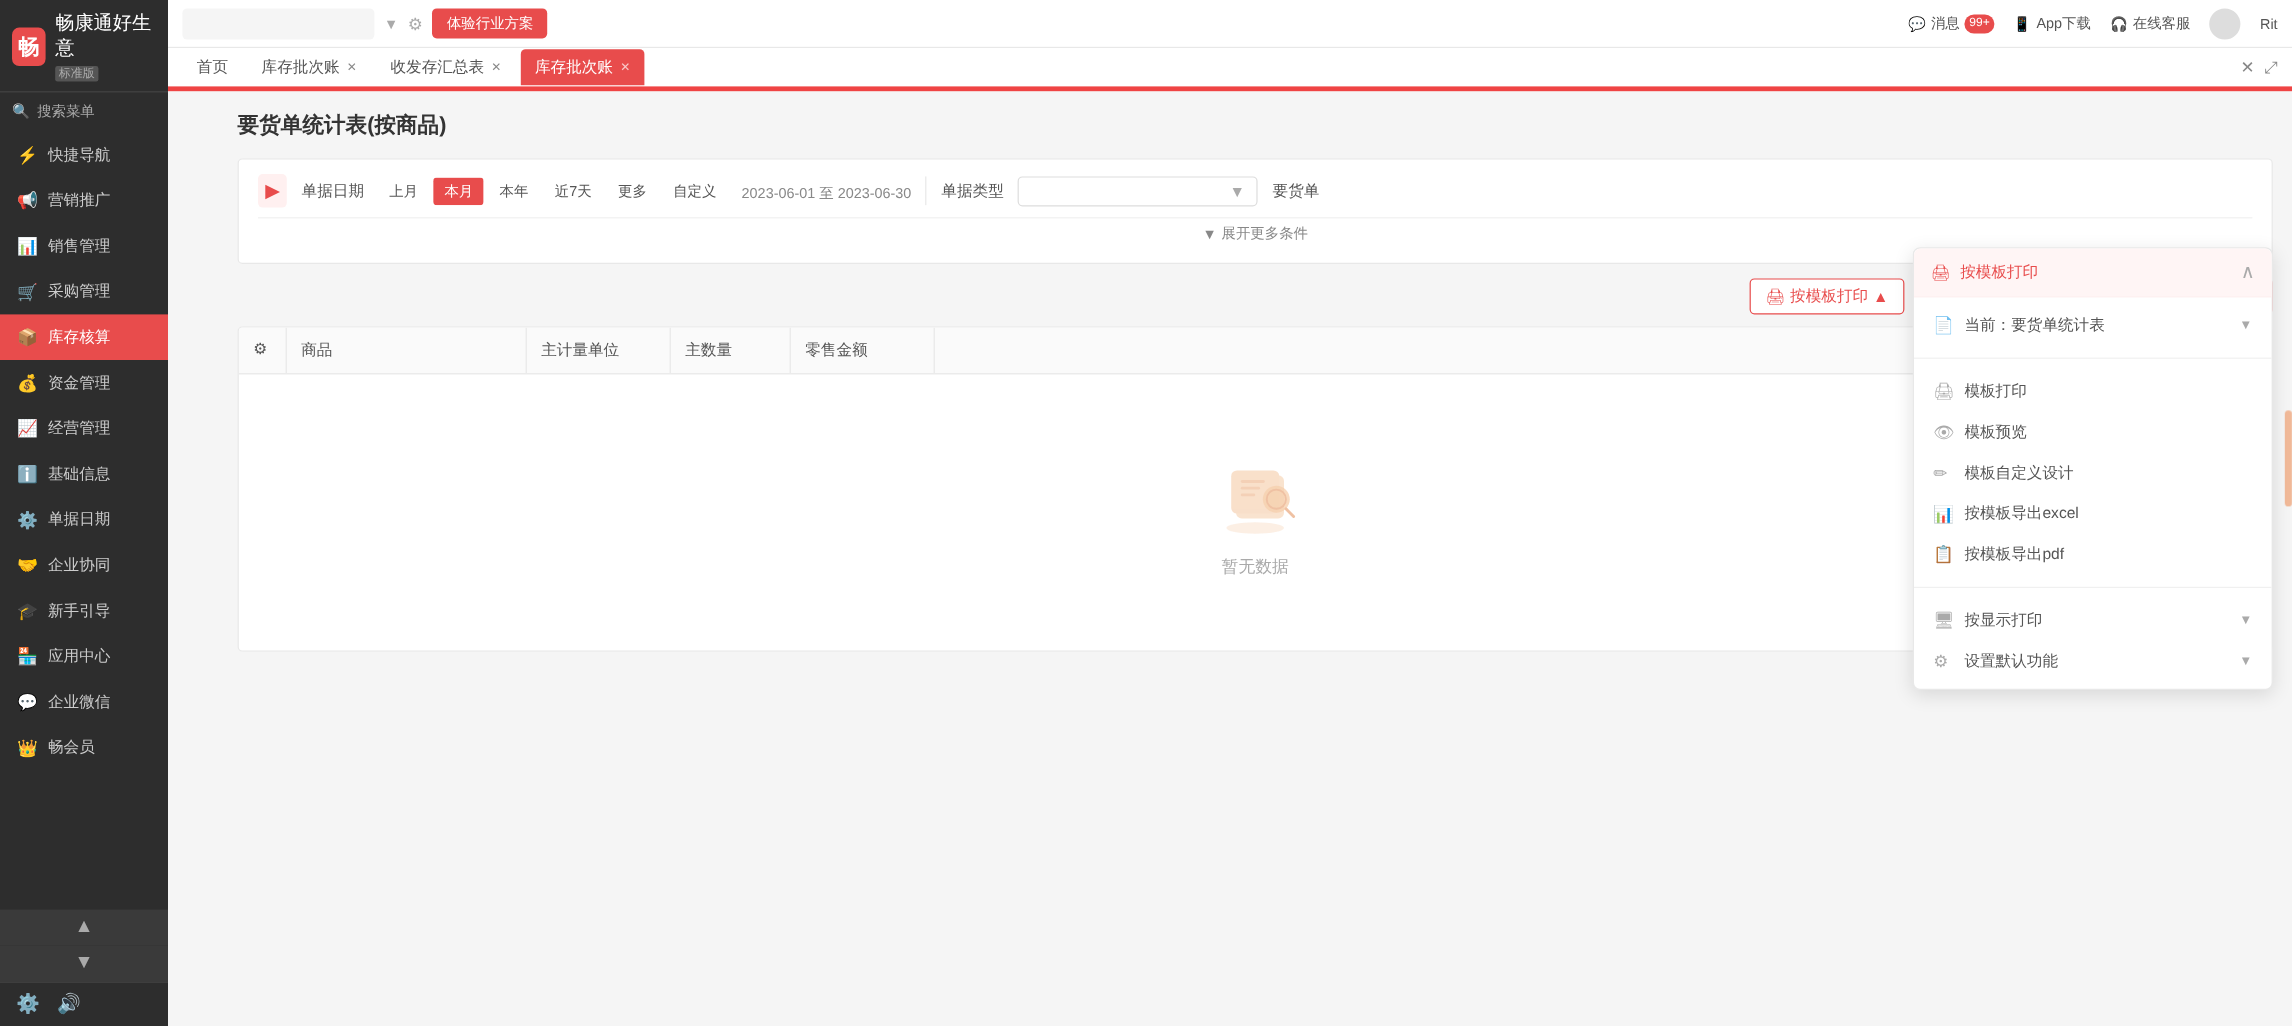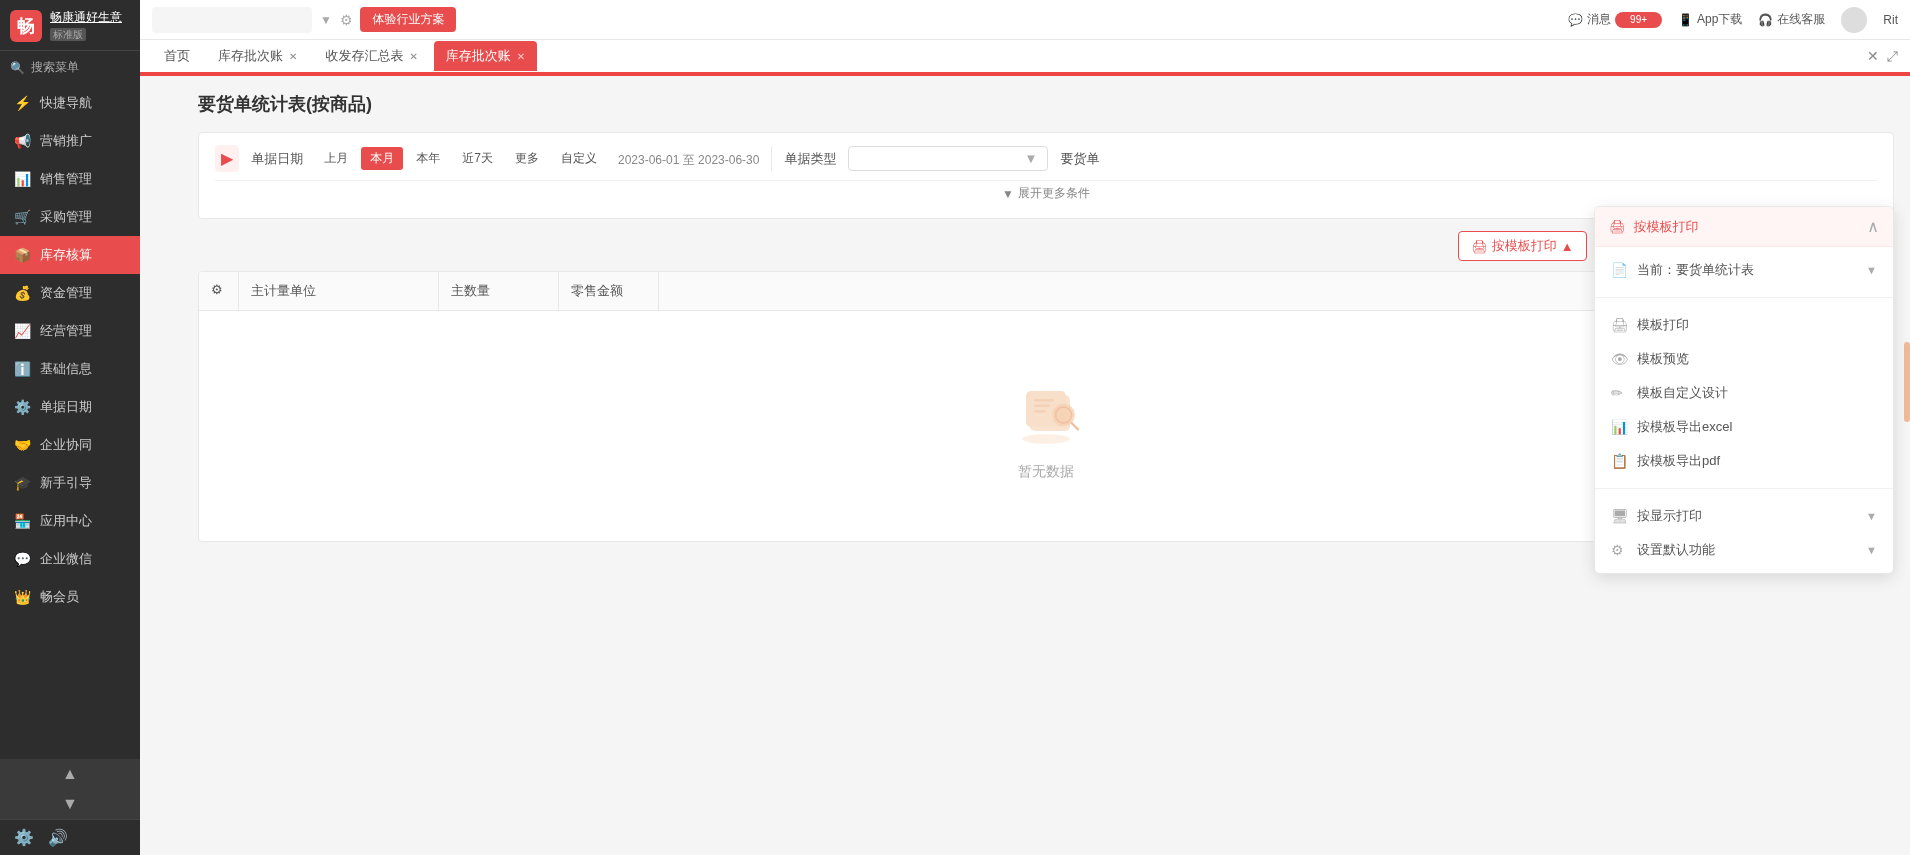--- a/index.html
+++ b/index.html
@@ -22,21 +22,21 @@
       gap: 8px;
       border-bottom: 1px solid #444;
     }
     .logo-icon {
       width: 32px; height: 32px;
       background: #e84c4c;
       border-radius: 6px;
       display: flex; align-items: center; justify-content: center;
       color: white; font-size: 18px; font-weight: bold;
     }
-    .logo-text { color: #fff; font-size: 12px; line-height: 1.3; text-decoration: underline; }
+    .logo-text { color: #fff; font-size: 16px; line-height: 1.3; }
     .logo-tag { font-size: 10px; color: #aaa; background: #555; border-radius: 2px; padding: 1px 3px; }
 
     .sidebar-search {
       padding: 8px 10px;
       display: flex; align-items: center; gap: 6px;
       color: #aaa; cursor: pointer;
       font-size: 12px;
     }
 
     .sidebar-nav { flex: 1; overflow-y: auto; }
@@ -84,21 +84,21 @@
     .topbar-dropdown { color: #aaa; cursor: pointer; font-size: 12px; }
     .topbar-gear { color: #aaa; cursor: pointer; font-size: 14px; }
     .topbar-btn-trial {
       background: #e84c4c; color: #fff; border: none;
       border-radius: 4px; padding: 4px 12px; cursor: pointer; font-size: 12px;
     }
     .topbar-right { margin-left: auto; display: flex; align-items: center; gap: 16px; }
     .topbar-icon-item { display: flex; align-items: center; gap: 4px; color: #555; cursor: pointer; font-size: 12px; }
     .badge {
       background: #e84c4c; color: #fff; border-radius: 8px;
-      font-size: 10px; padding: 0 15px; min-width: 16px;
+      font-size: 10px; padding: 0 4px; min-width: 16px;
       text-align: center; line-height: 16px;
     }
     .topbar-avatar { width: 26px; height: 26px; background: #ddd; border-radius: 50%; }
     .topbar-username { color: #555; font-size: 12px; }
 
     
     .tabs {
       background: #fff;
       display: flex; align-items: center;
       padding: 0 12px;
@@ -457,20 +457,23 @@
         <span class="btn-more">···</span>
         <button class="btn-query">查询</button>
         <button class="btn-settings">设置</button>
       </div>
     </div>
 
     <div class="table-container">
       <div class="table-header">
         <div class="th">⚙</div>
         <div class="th">
+          <span>商品</span>
+        </div>
+        <div class="th">
           <span>主计量单位</span>
         </div>
         <div class="th">
           <span>主数量</span>
         </div>
         <div class="th">
           <span>零售金额</span>
         </div>
         <div class="th"></div>
       </div>

